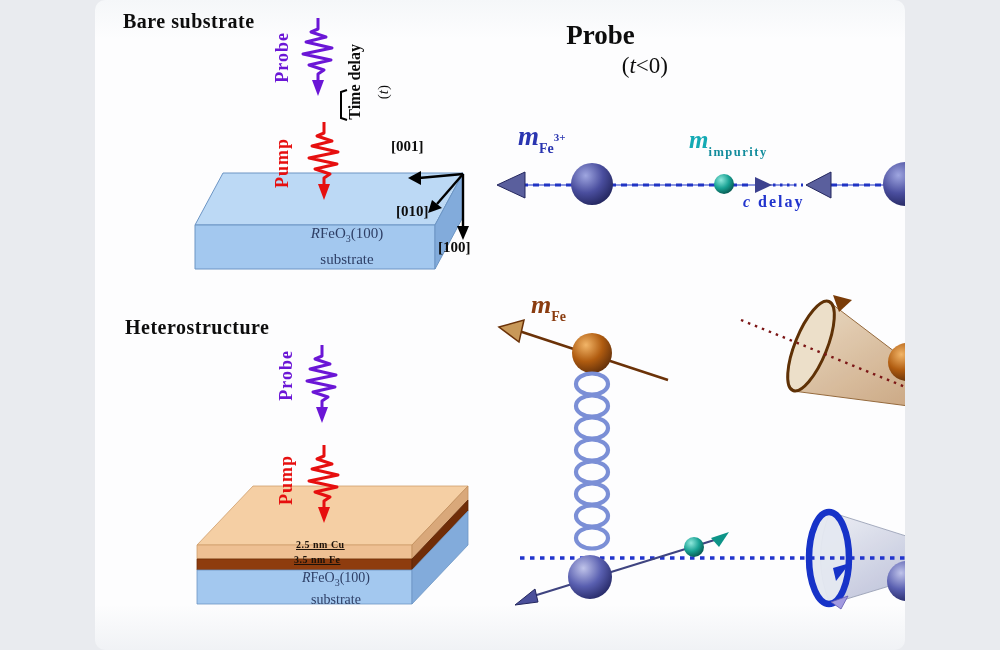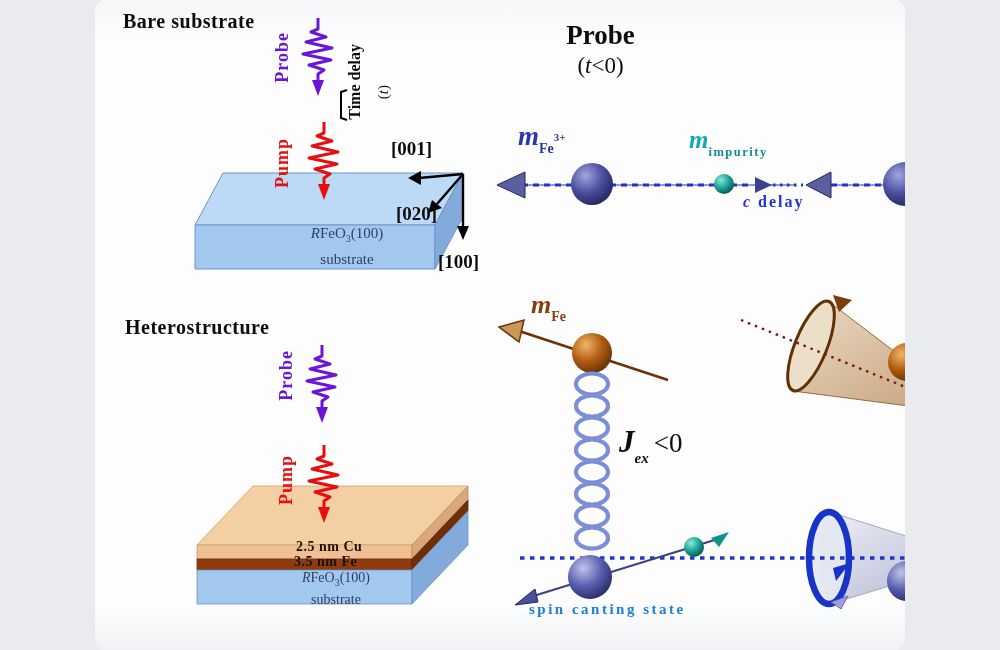--- a/index.html
+++ b/index.html
@@ -7,26 +7,26 @@
     position:relative;width:810px;height:650px;margin:0 auto;
     background:linear-gradient(180deg,#f5f7f9,#fdfdfe 6%,#fdfdfe 93%,#f0f2f5);
     border-radius:10px;overflow:hidden;
     font-family:"Liberation Serif","DejaVu Serif",serif;
   }
   #gfx{position:absolute;left:0;top:0;}
   .lbl{position:absolute;white-space:nowrap;color:#0d0d0d;}
   .vtext{writing-mode:vertical-rl;transform:rotate(180deg);}
   .title{font-size:20px;font-weight:bold;letter-spacing:.5px;}
   .bigtitle{font-size:27px;font-weight:bold;text-align:center;width:135px;}
-  .cond{font-size:23px;text-align:center;width:135px;}
+  .cond{font-size:23px;text-align:right;width:135px;}
   .pulse{font-size:18px;font-weight:bold;letter-spacing:1px;}
-  .axis3{font-size:19px;font-weight:bold;}
+  .axis3{font-size:15px;font-weight:bold;}
   .formula{text-align:center;color:#2e3f66;font-weight:normal;}
   .formula .sub3{font-size:10px;vertical-align:-4px;}
-  .layerlbl{font-size:14px;color:#1c120a;font-weight:bold;letter-spacing:.5px;}
+  .layerlbl{font-size:10px;color:#1c120a;font-weight:bold;letter-spacing:.5px;text-decoration:underline;}
   .mlabel i{font-weight:bold;}
   .msub{font-weight:bold;vertical-align:-8px;}
   .msup{font-weight:bold;vertical-align:4px;}
   .jlbl i{font-size:31px;font-weight:bold;}
   .jsub{font-size:15px;font-style:italic;font-weight:bold;vertical-align:-11px;}
   .jrel{font-size:27px;margin-left:5px;}
 </style>
 </head>
 <body>
 
@@ -175,22 +175,22 @@
 
 <div class="lbl title" style="left:28px;top:10px;">Bare substrate</div>
 
 <div class="lbl vtext pulse" style="left:177px;top:32px;color:#6b16d6;">Probe</div>
 <div class="lbl vtext pulse" style="left:177px;top:138px;color:#e60f0f;">Pump</div>
 
 <div class="lbl vtext" style="left:251px;top:44px;font-size:16px;font-weight:bold;">Time delay</div>
 <div class="lbl vtext" style="left:280px;top:85px;font-size:15px;"><span>(</span><i>t</i><span>)</span></div>
 
 <div class="lbl axis3" style="left:296px;top:138px;">[001]</div>
-<div class="lbl axis3" style="left:301px;top:203px;">[020]</div>
-<div class="lbl axis3" style="left:343px;top:239px;margin-top:12px;">[100]</div>
+<div class="lbl axis3" style="left:301px;top:203px;">[010]</div>
+<div class="lbl axis3" style="left:343px;top:239px;">[100]</div>
 
 <div class="lbl formula" style="left:190px;top:223px;width:124px;font-size:15px;line-height:20px;">
   <div><i>R</i><span>FeO</span><span class="sub3">3</span><span>(100)</span></div>
   <div>substrate</div>
 </div>
 
 <div class="lbl title" style="left:30px;top:316px;">Heterostructure</div>
 <div class="lbl vtext pulse" style="left:181px;top:350px;color:#6b16d6;">Probe</div>
 <div class="lbl vtext pulse" style="left:181px;top:455px;color:#e60f0f;">Pump</div>
 
@@ -206,18 +206,16 @@
 
 
 <div class="lbl mlabel" style="left:423px;top:121px;color:#2a35b0;"><i style="font-size:27px;">m</i><span class="msub" style="font-size:14px;">Fe</span><span class="msup" style="font-size:11px;">3+</span></div>
 
 <div class="lbl mlabel" style="left:586px;top:126px;color:#14aab4;margin-left:8px;"><i style="font-size:25px;">m</i><span class="msub" style="font-size:12.5px;letter-spacing:1.5px;color:#128c9c;">impurity</span></div>
 
 <div class="lbl" style="left:648px;top:193px;color:#2134cd;font-size:16px;font-weight:bold;letter-spacing:2px;"><i>c</i>&nbsp;<span>delay</span></div>
 
 <div class="lbl mlabel" style="left:436px;top:290px;color:#8a3c10;"><i style="font-size:26px;">m</i><span class="msub" style="font-size:14px;">Fe</span></div>
 
-<div class="lbl jlbl" style="left:524px;top:424px;"><i>J</i><span class="jsub">ex</span><span class="jrel">&lt;0</span></div>
-
-
-<div class="lbl" style="left:434px;top:601px;color:#1b7fd4;font-size:15px;font-weight:bold;letter-spacing:2.5px;">spin canting state</div>
+
+
 
 </div>
 
 </body></html>

